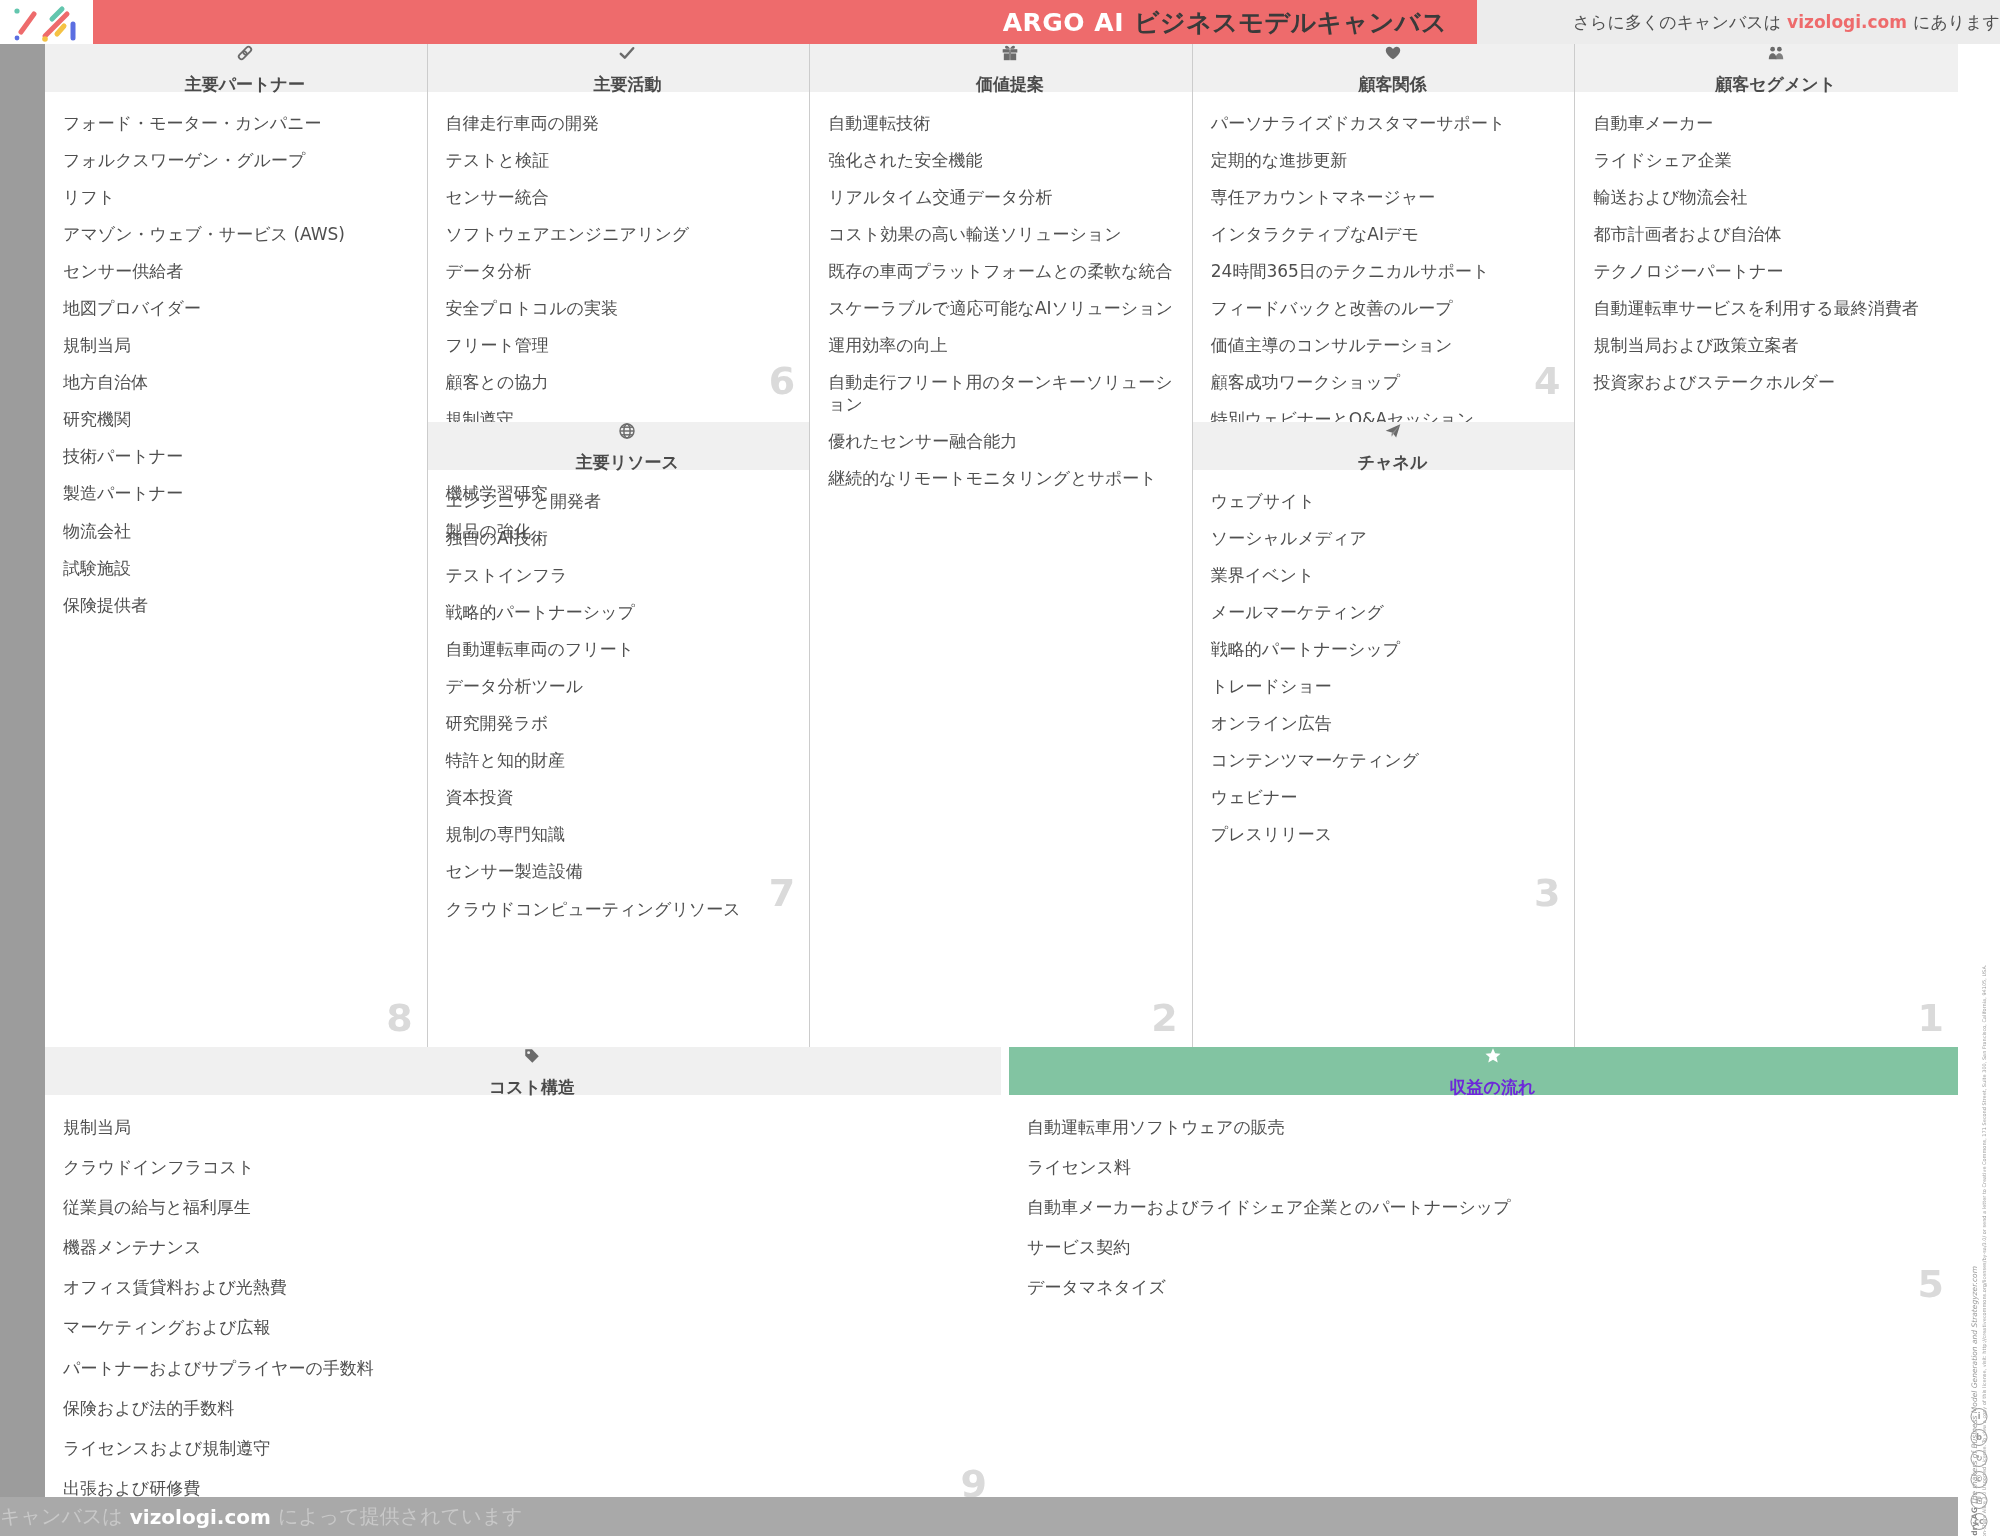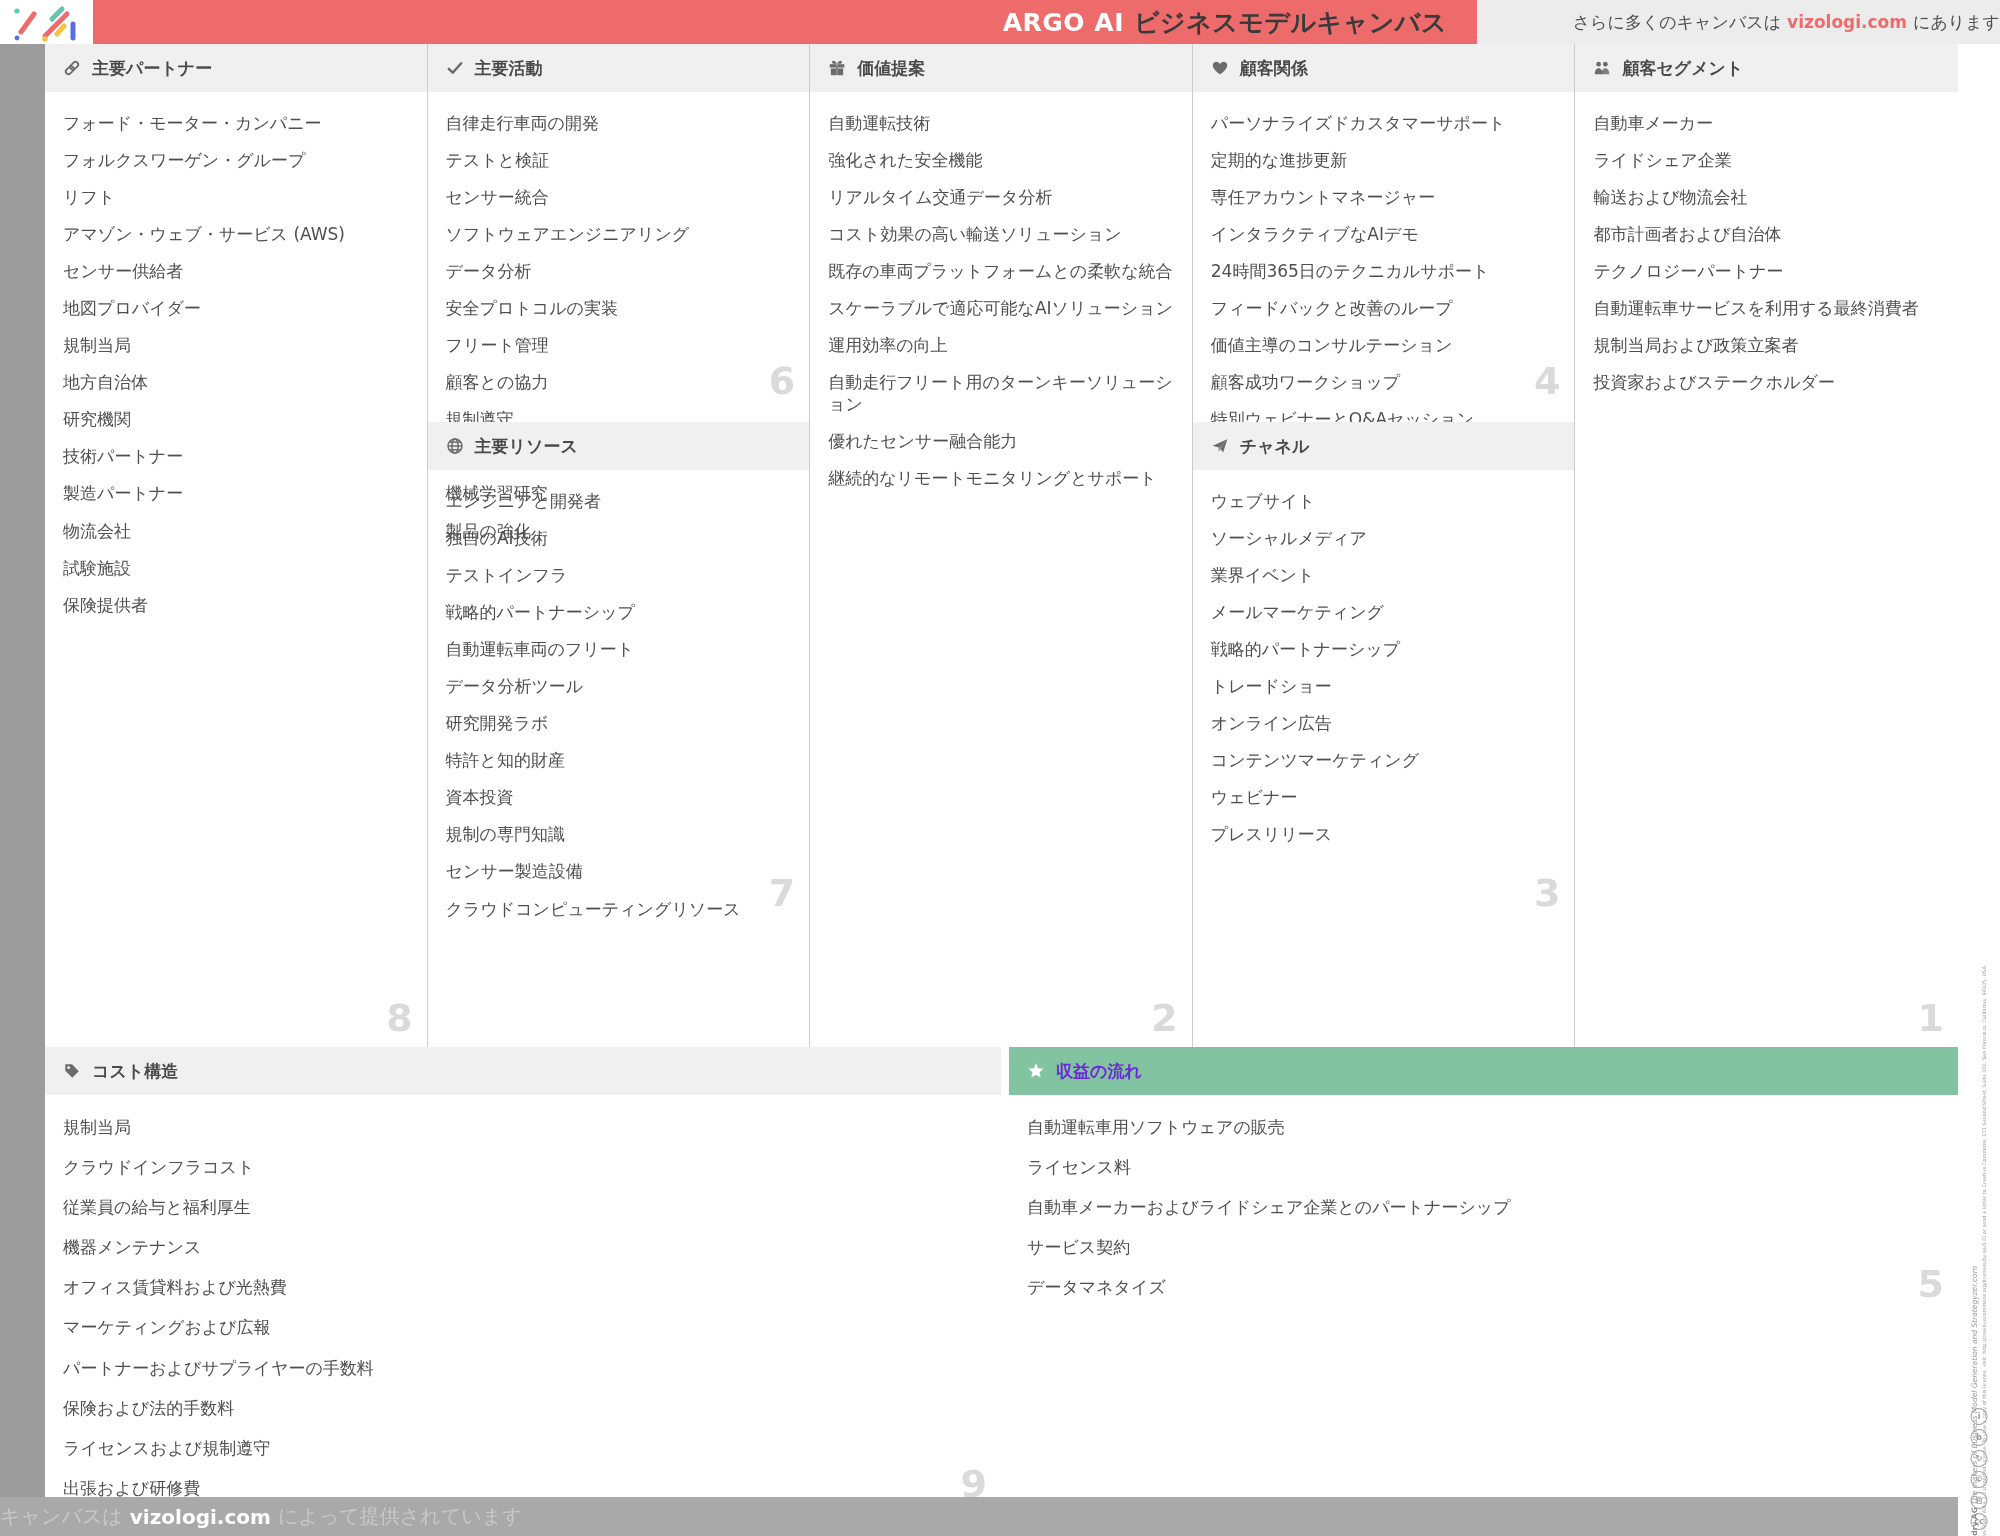--- a/index.html
+++ b/index.html
@@ -31,21 +31,21 @@
   
   .canvas{position:absolute;left:45px;top:44px;width:1913px;height:1003px;display:flex;}
   .col{position:relative;width:382.6px;border-right:1px solid #cccccc;box-sizing:border-box;display:flex;flex-direction:column;}
   .col:last-child{border-right:none;}
   .sec{position:relative;box-sizing:border-box;}
   .sec--full{height:1003px;}
   .sec--top{height:366px;}
   .sec--bottom{height:500px;margin-top:12px;}
   .sec-head{
     height:48px;background:#f0f0f0;display:flex;align-items:center;gap:11px;
-    padding-left:18px;font-size:17px;font-weight:bold;color:#4a4a4a;
+    padding-left:18px;font-size:17px;font-weight:bold;color:#4a4a4a;flex-direction:column;
   }
   .sec-head .ico{display:flex;align-items:center;justify-content:center;width:18px;height:18px;}
   .sec-body{padding:12px 18px 0 18px;}
   .item{font-size:17px;color:#4f4f4f;padding:7.5px 0;line-height:1.3;}
   .num{
     position:absolute;right:14px;bottom:10px;
     font-size:38px;font-weight:bold;color:#dadada;line-height:1;
   }
   
   .bottom-row{position:absolute;left:45px;top:1047px;width:1913px;height:484px;display:flex;}

